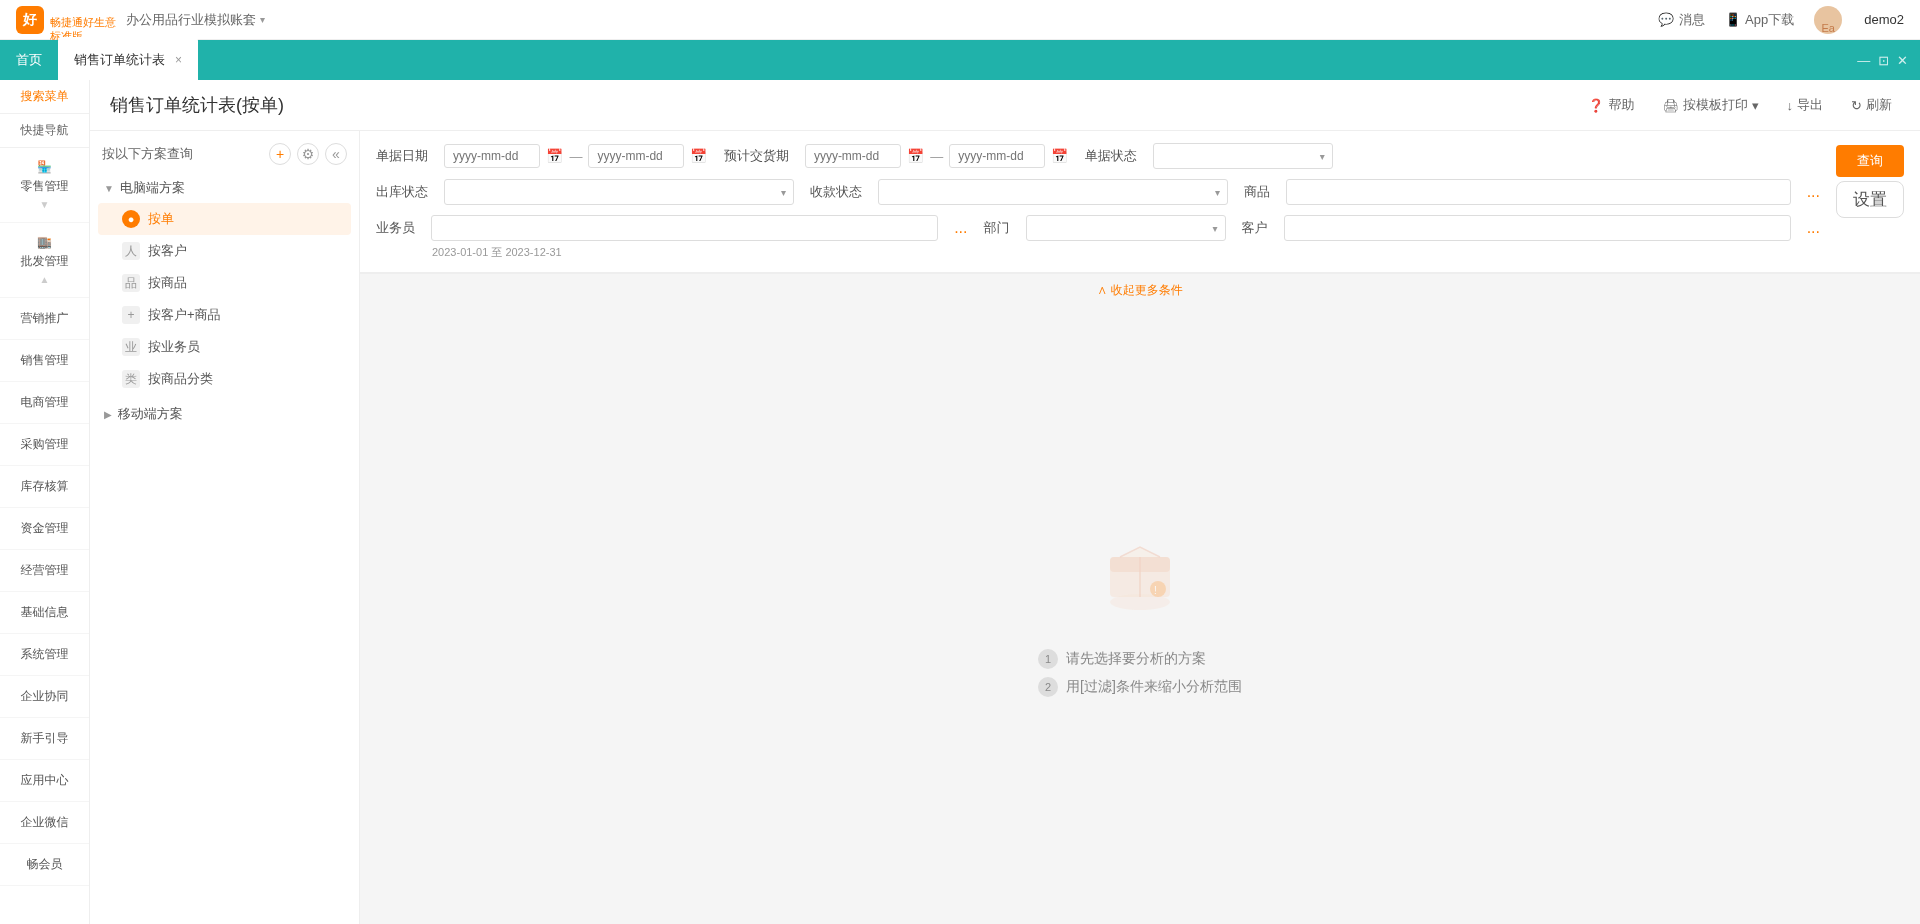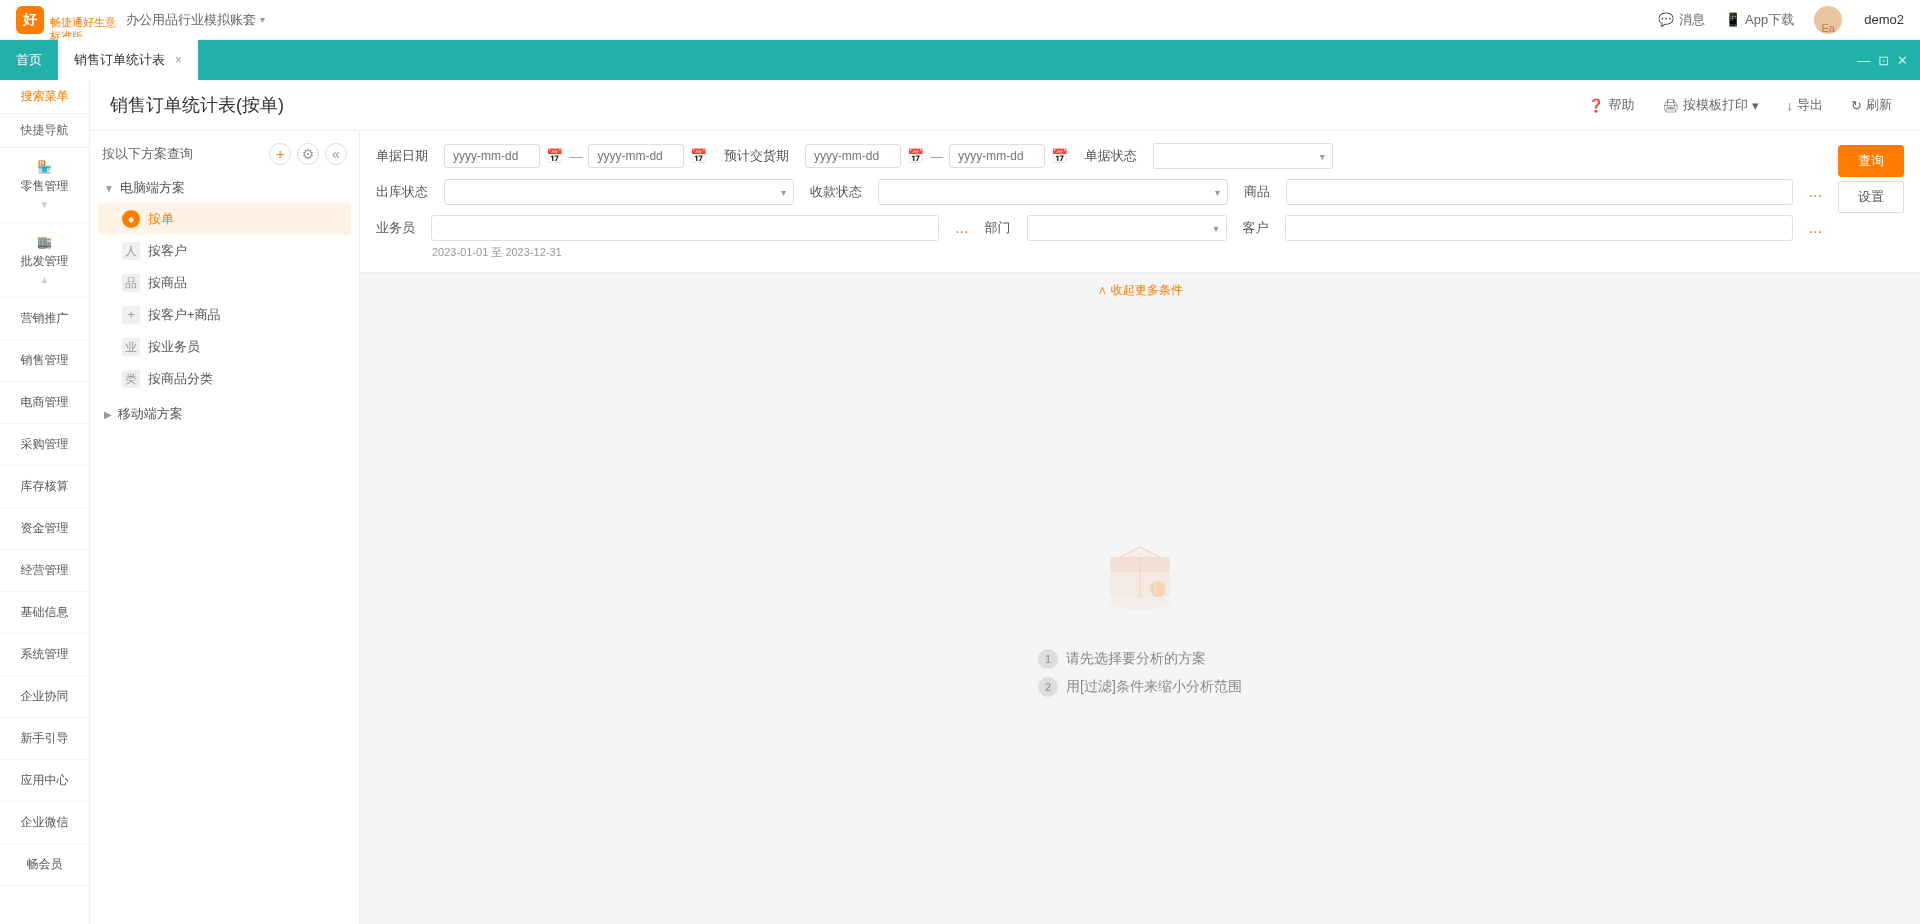--- a/index.html
+++ b/index.html
@@ -89,21 +89,21 @@
     .select-arrow { position: absolute; right: 8px; pointer-events: none; color: #999; font-size: 10px; }
     .filter-dots { color: #ff7c00; font-size: 16px; cursor: pointer; }
 
     .state-select { min-width: 350px; }
     .medium-select { min-width: 200px; }
     .goods-input { border: 1px solid #ddd; border-radius: 3px; padding: 5px 8px; font-size: 12px; color: #555; background: #fff; outline: none; flex: 1; }
 
     
     .action-btn-group { display: flex; flex-direction: column; gap: 4px; margin-left: auto; }
     .btn-query { background: #ff7c00; color: white; border: none; padding: 7px 20px; border-radius: 4px; font-size: 13px; cursor: pointer; white-space: nowrap; }
-    .btn-settings { background: #fff; color: #555; border: 1px solid #ddd; padding: 6px 16px; border-radius: 2px; font-size: 13px; cursor: pointer; }
+    .btn-settings { background: #fff; color: #555; border: 1px solid #ddd; padding: 6px 16px; border-radius: 8px; font-size: 17px; cursor: pointer; }
 
     
     .collapse-bar { text-align: center; padding: 8px; background: #f5f5f5; cursor: pointer; color: #ff7c00; font-size: 12px; border-top: 1px solid #eee; }
 
     
     .empty-state { flex: 1; display: flex; flex-direction: column; align-items: center; justify-content: center; background: #f5f5f5; }
     .empty-steps { list-style: none; }
     .empty-steps li { display: flex; align-items: center; gap: 8px; margin-bottom: 8px; font-size: 14px; color: #888; }
     .step-num { width: 20px; height: 20px; border-radius: 50%; background: #ddd; display: flex; align-items: center; justify-content: center; font-size: 11px; color: #888; flex-shrink: 0; }
   </style>

